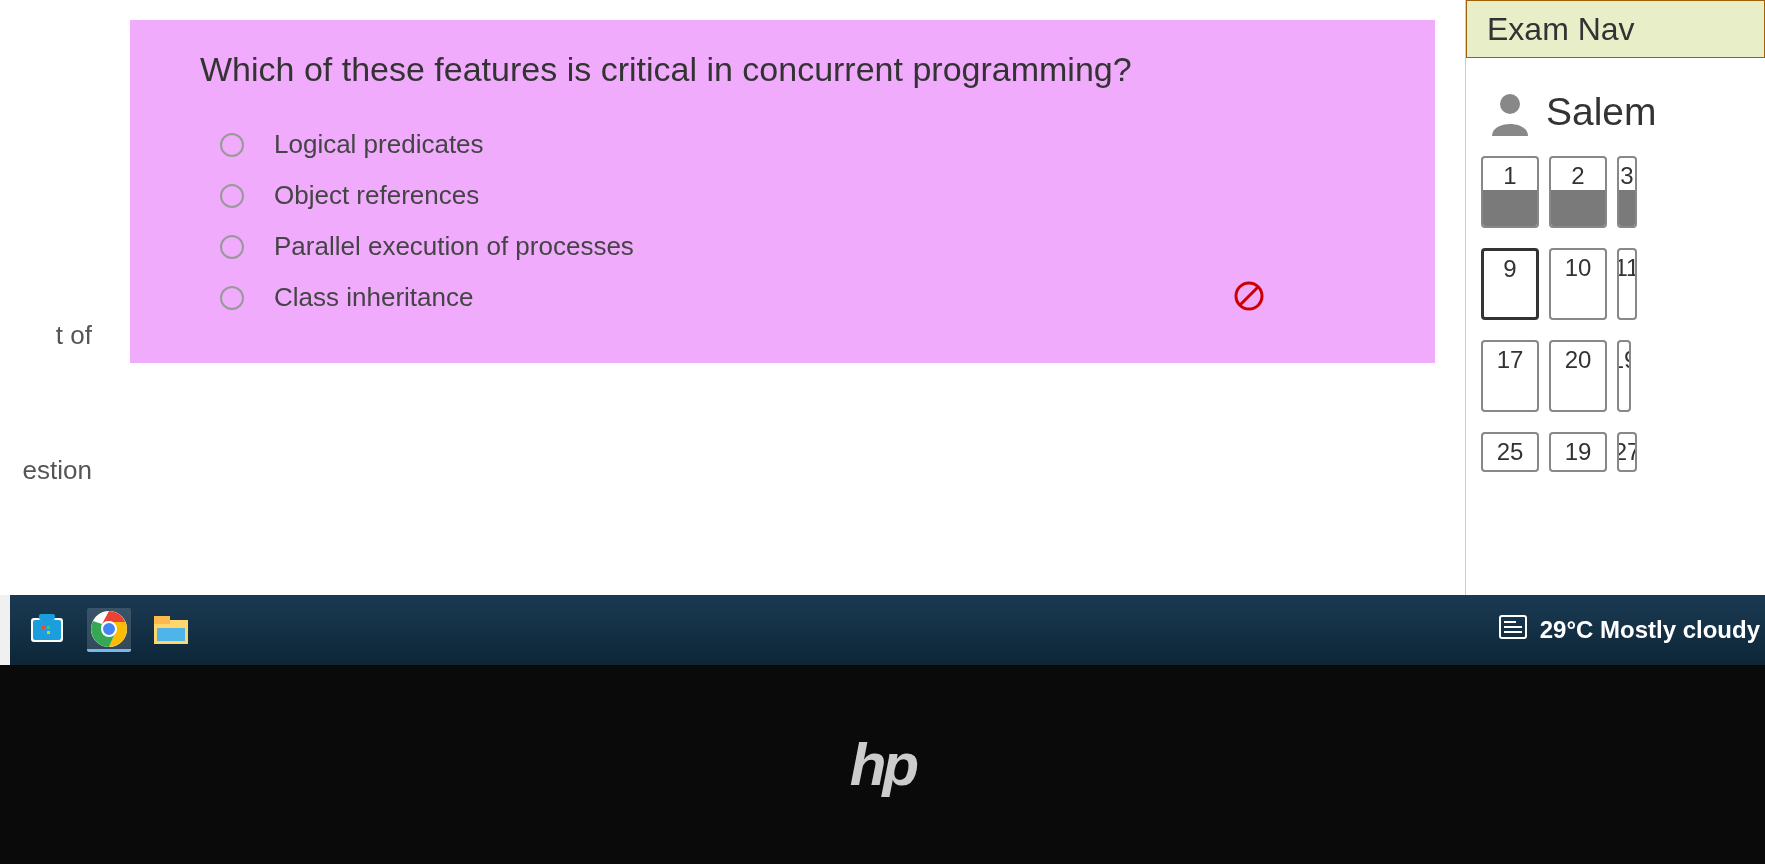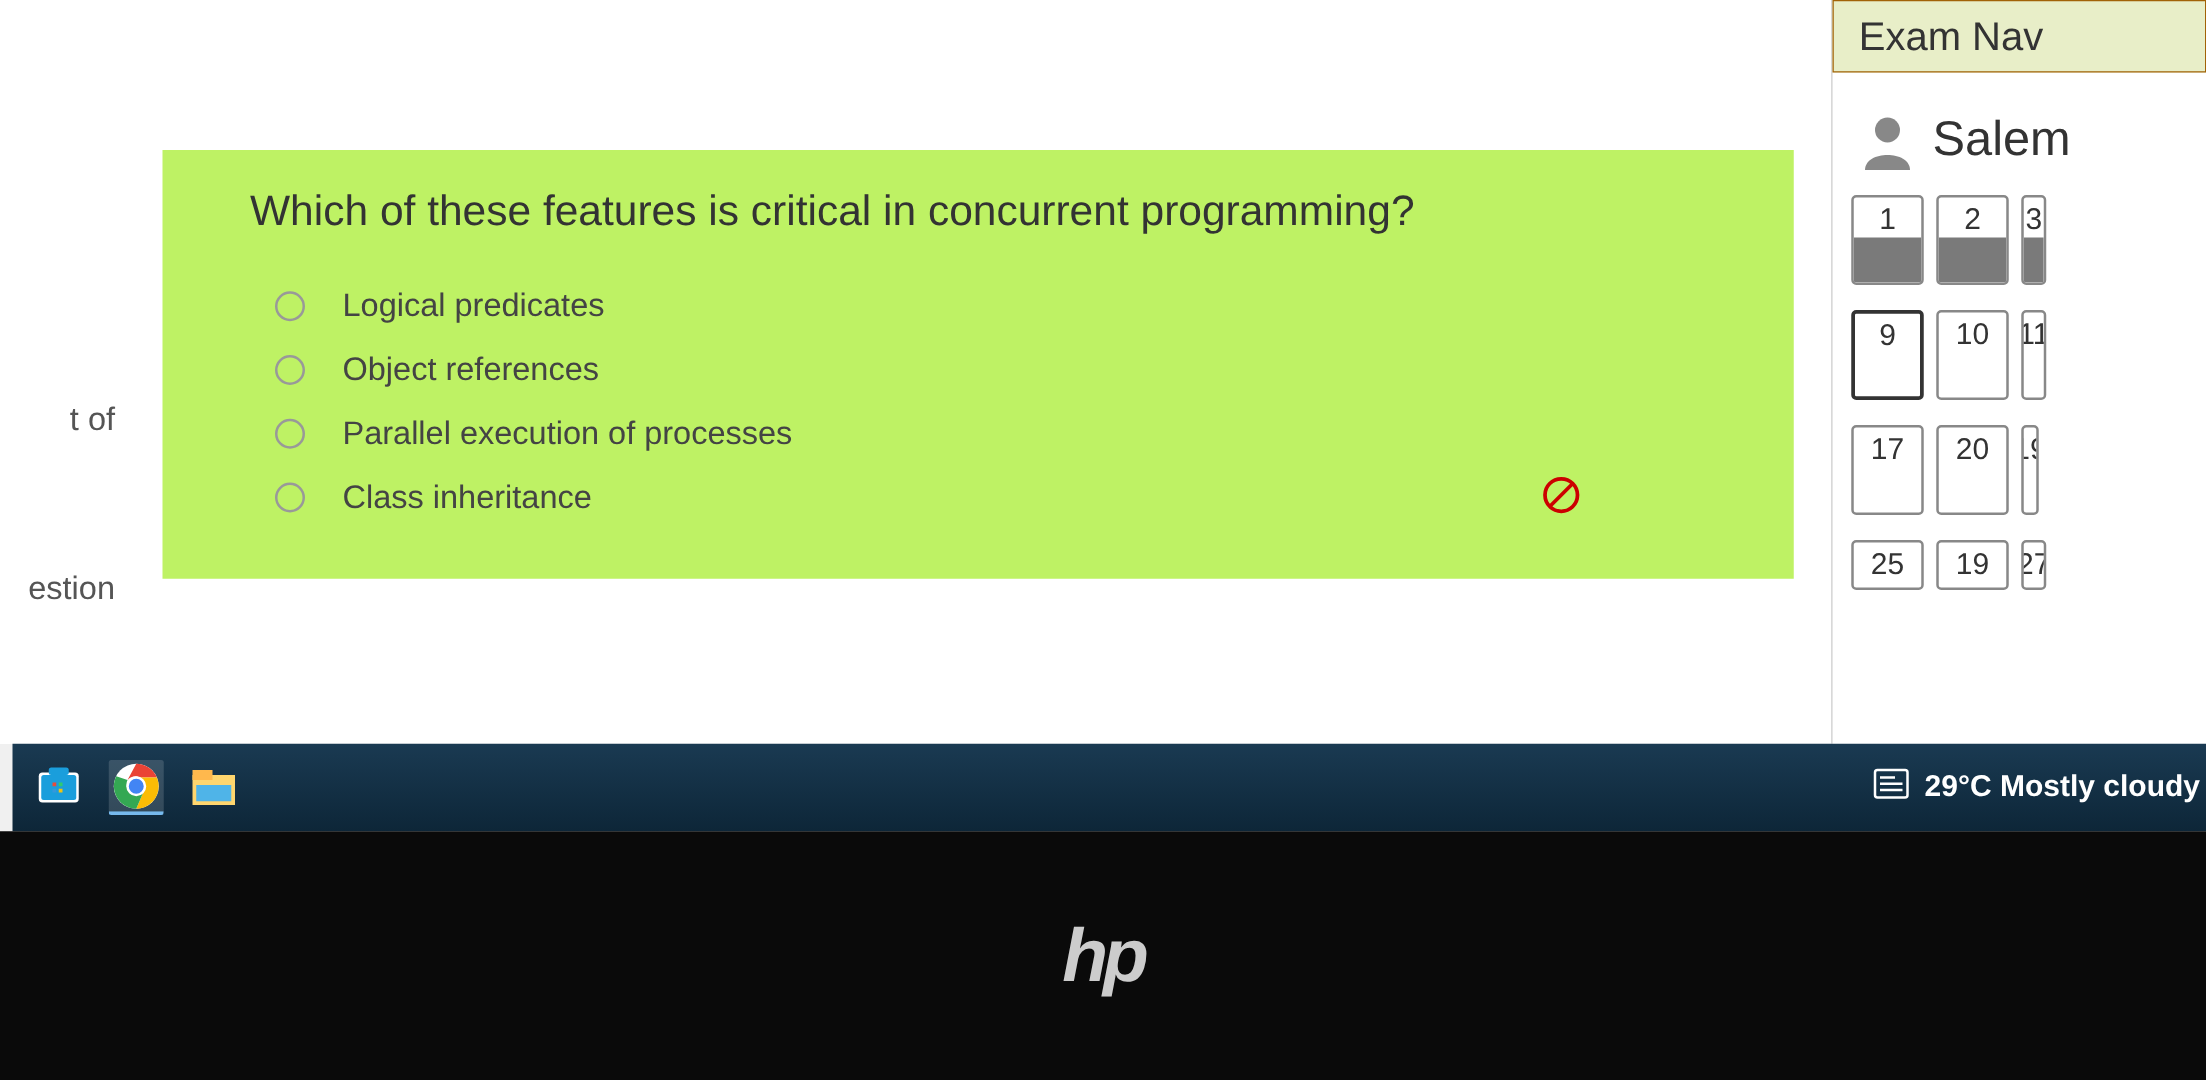--- a/index.html
+++ b/index.html
@@ -40,22 +40,21 @@
       position: absolute;
       top: 25px;
       right: 60px;
       border: 2px solid #990000;
       padding: 10px 30px;
       font-size: 32px;
       color: #333;
       background: #fff;
     }
     .question-block {
-      margin-top: 100px;
-      background: #bef264;
+      background: #f0abfc;
       padding: 30px 40px;
       position: relative;
     }
     .question-text {
       font-size: 34px;
       color: #333;
       margin-bottom: 40px;
       padding-left: 30px;
     }
     .options {

